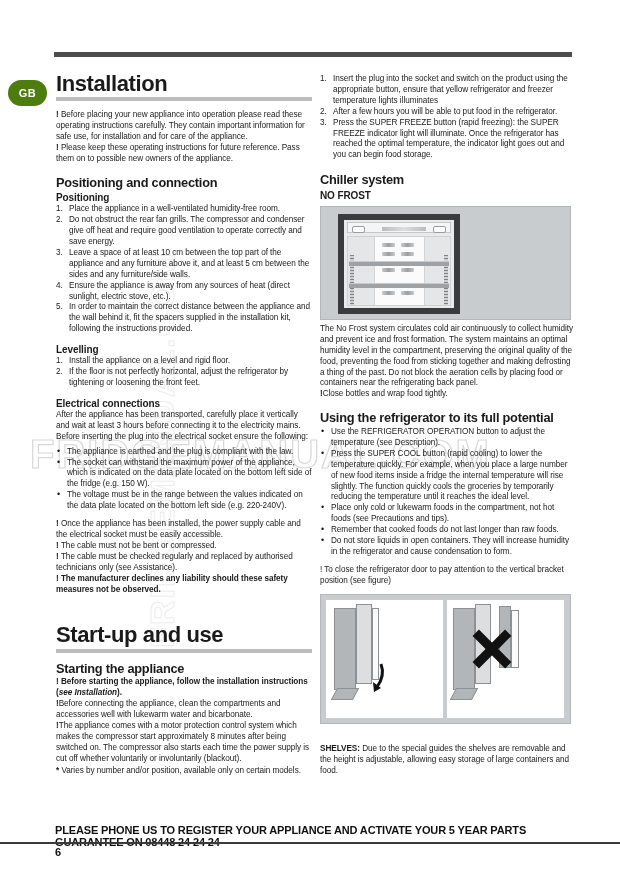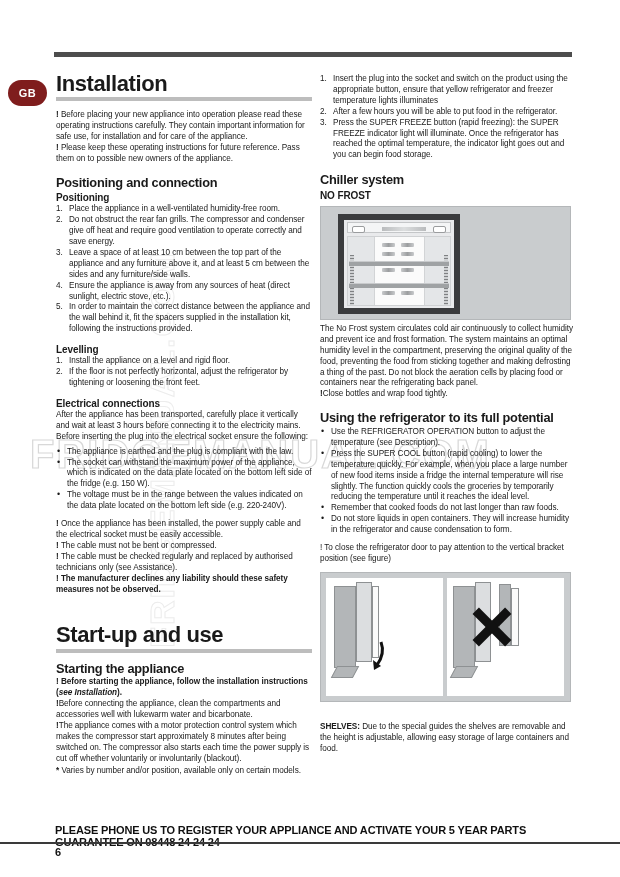--- a/index.html
+++ b/index.html
@@ -60,21 +60,21 @@
     height: 5px;
     background: #4d4d4d;
     z-index: 2;
   }
   .gb-badge {
     position: absolute;
     left: 8px;
     top: 80px;
     width: 39px;
     height: 26px;
-    background: #7f1d1d;
+    background: #4d7c0f;
     color: #ffffff;
     font-size: 11px;
     font-weight: bold;
     display: flex;
     align-items: center;
     justify-content: center;
     letter-spacing: .5px;
     z-index: 2;
     border-radius: 13px;
   }
@@ -425,20 +425,21 @@
     </div>
   </div>
 
   <p class="body">The No Frost system circulates cold air continuously to collect humidity and prevent ice and frost formation. The system maintains an optimal humidity level in the compartment, preserving the original quality of the food, preventing the food from sticking together and making defrosting a thing of the past. Do not block the aeration cells by placing food or containers near the refrigerating back panel.</p>
   <p class="body"><span class="bang">!</span><span>Close bottles and wrap food tightly.</span></p>
 
   <h2 class="sub" style="">Using the refrigerator to its full potential</h2>
   <ul class="bul" style="margin-top:1px">
     <li><span>Use the REFRIGERATOR OPERATION button to adjust the temperature (see Description).</span></li>
     <li><span>Press the SUPER COOL button (rapid cooling) to lower the temperature quickly. For example, when you place a large number of new food items inside a fridge the internal temperature will rise slightly. The function quickly cools the groceries by temporarily reducing the temperature until it reaches the ideal level.</span></li>
+    <li><span>Place only cold or lukewarm foods in the compartment, not hot foods (see Precautions and tips).</span></li>
     <li><span>Remember that cooked foods do not last longer than raw foods.</span></li>
     <li><span>Do not store liquids in open containers. They will increase humidity in the refrigerator and cause condensation to form.</span></li>
   </ul>
 
   <p class="body gap">! To close the refrigerator door to pay attention to the vertical bracket position (see figure)</p>
 
   <div class="fig-door">
     <div class="door-canvas">
       <div class="panel" style="left:8px;  top:8px;  width:22px; height:82px;"></div>
       <div class="panel light" style="left:30px; top:4px;  width:16px; height:80px;"></div>

